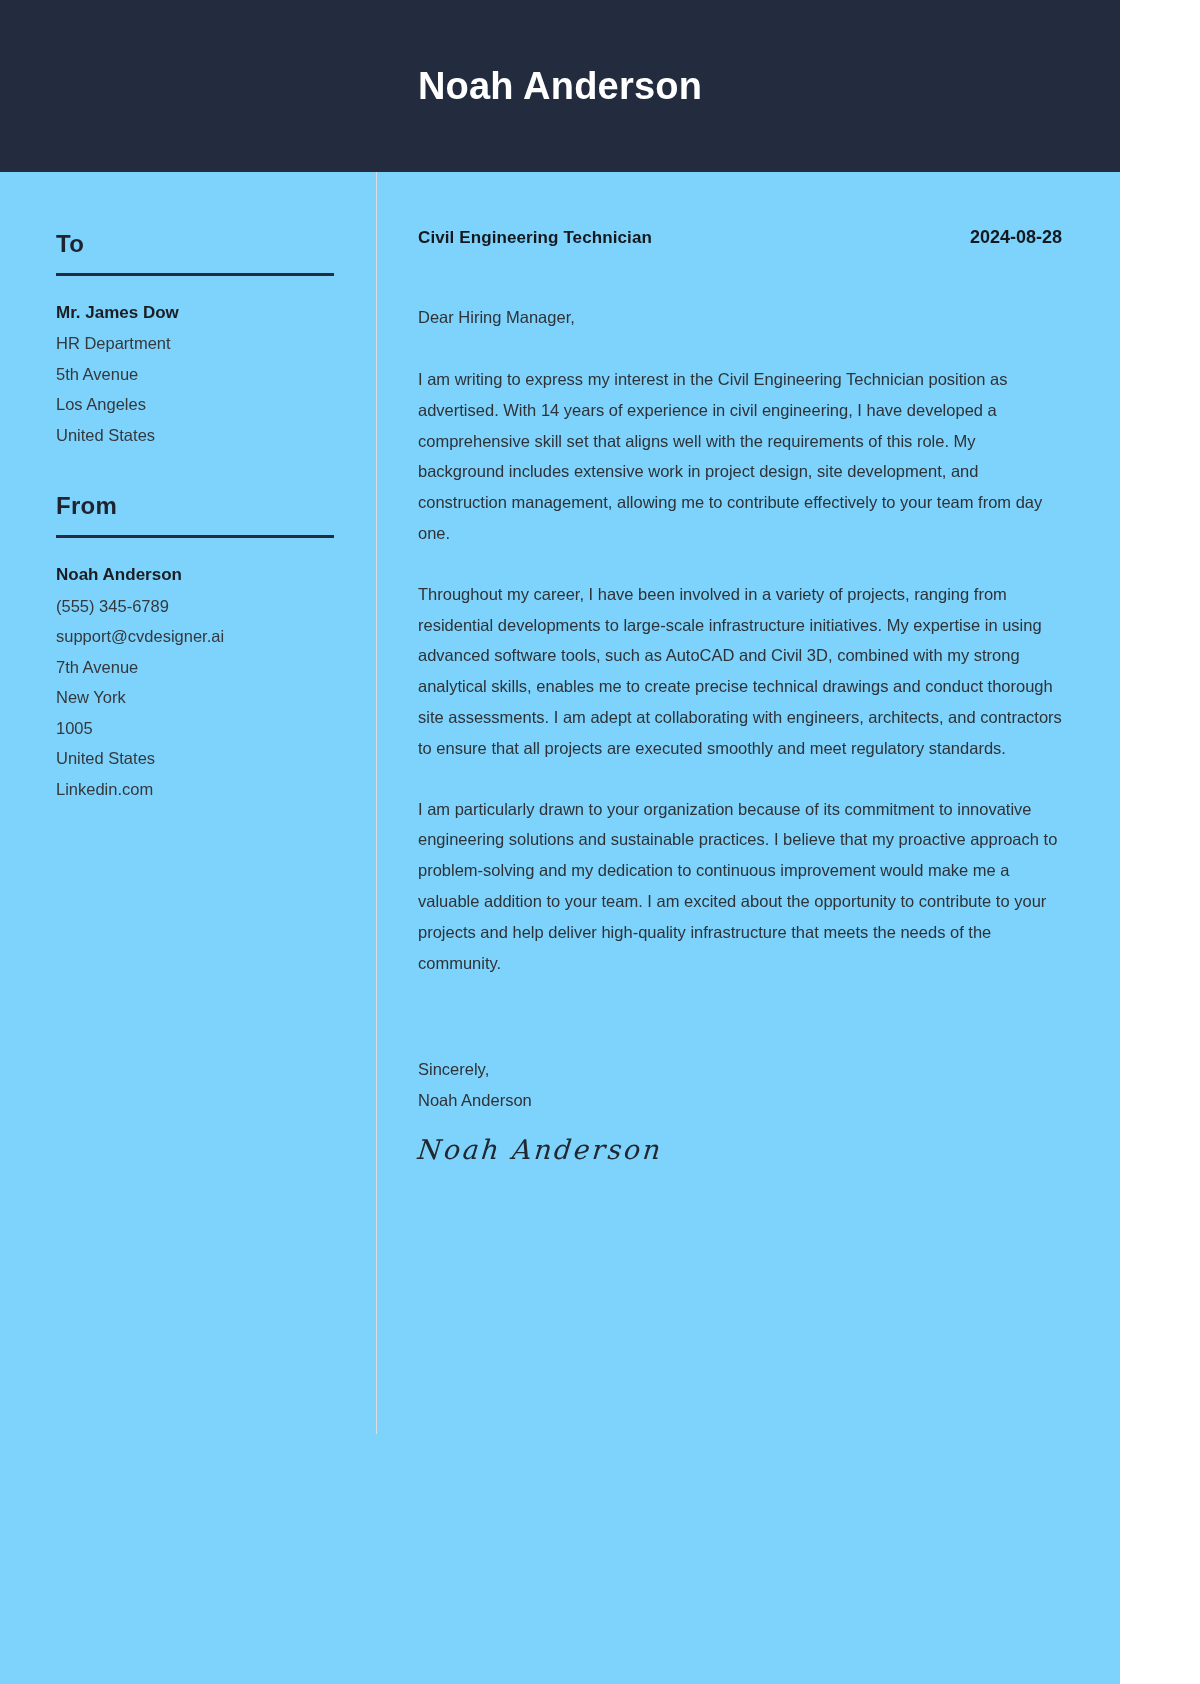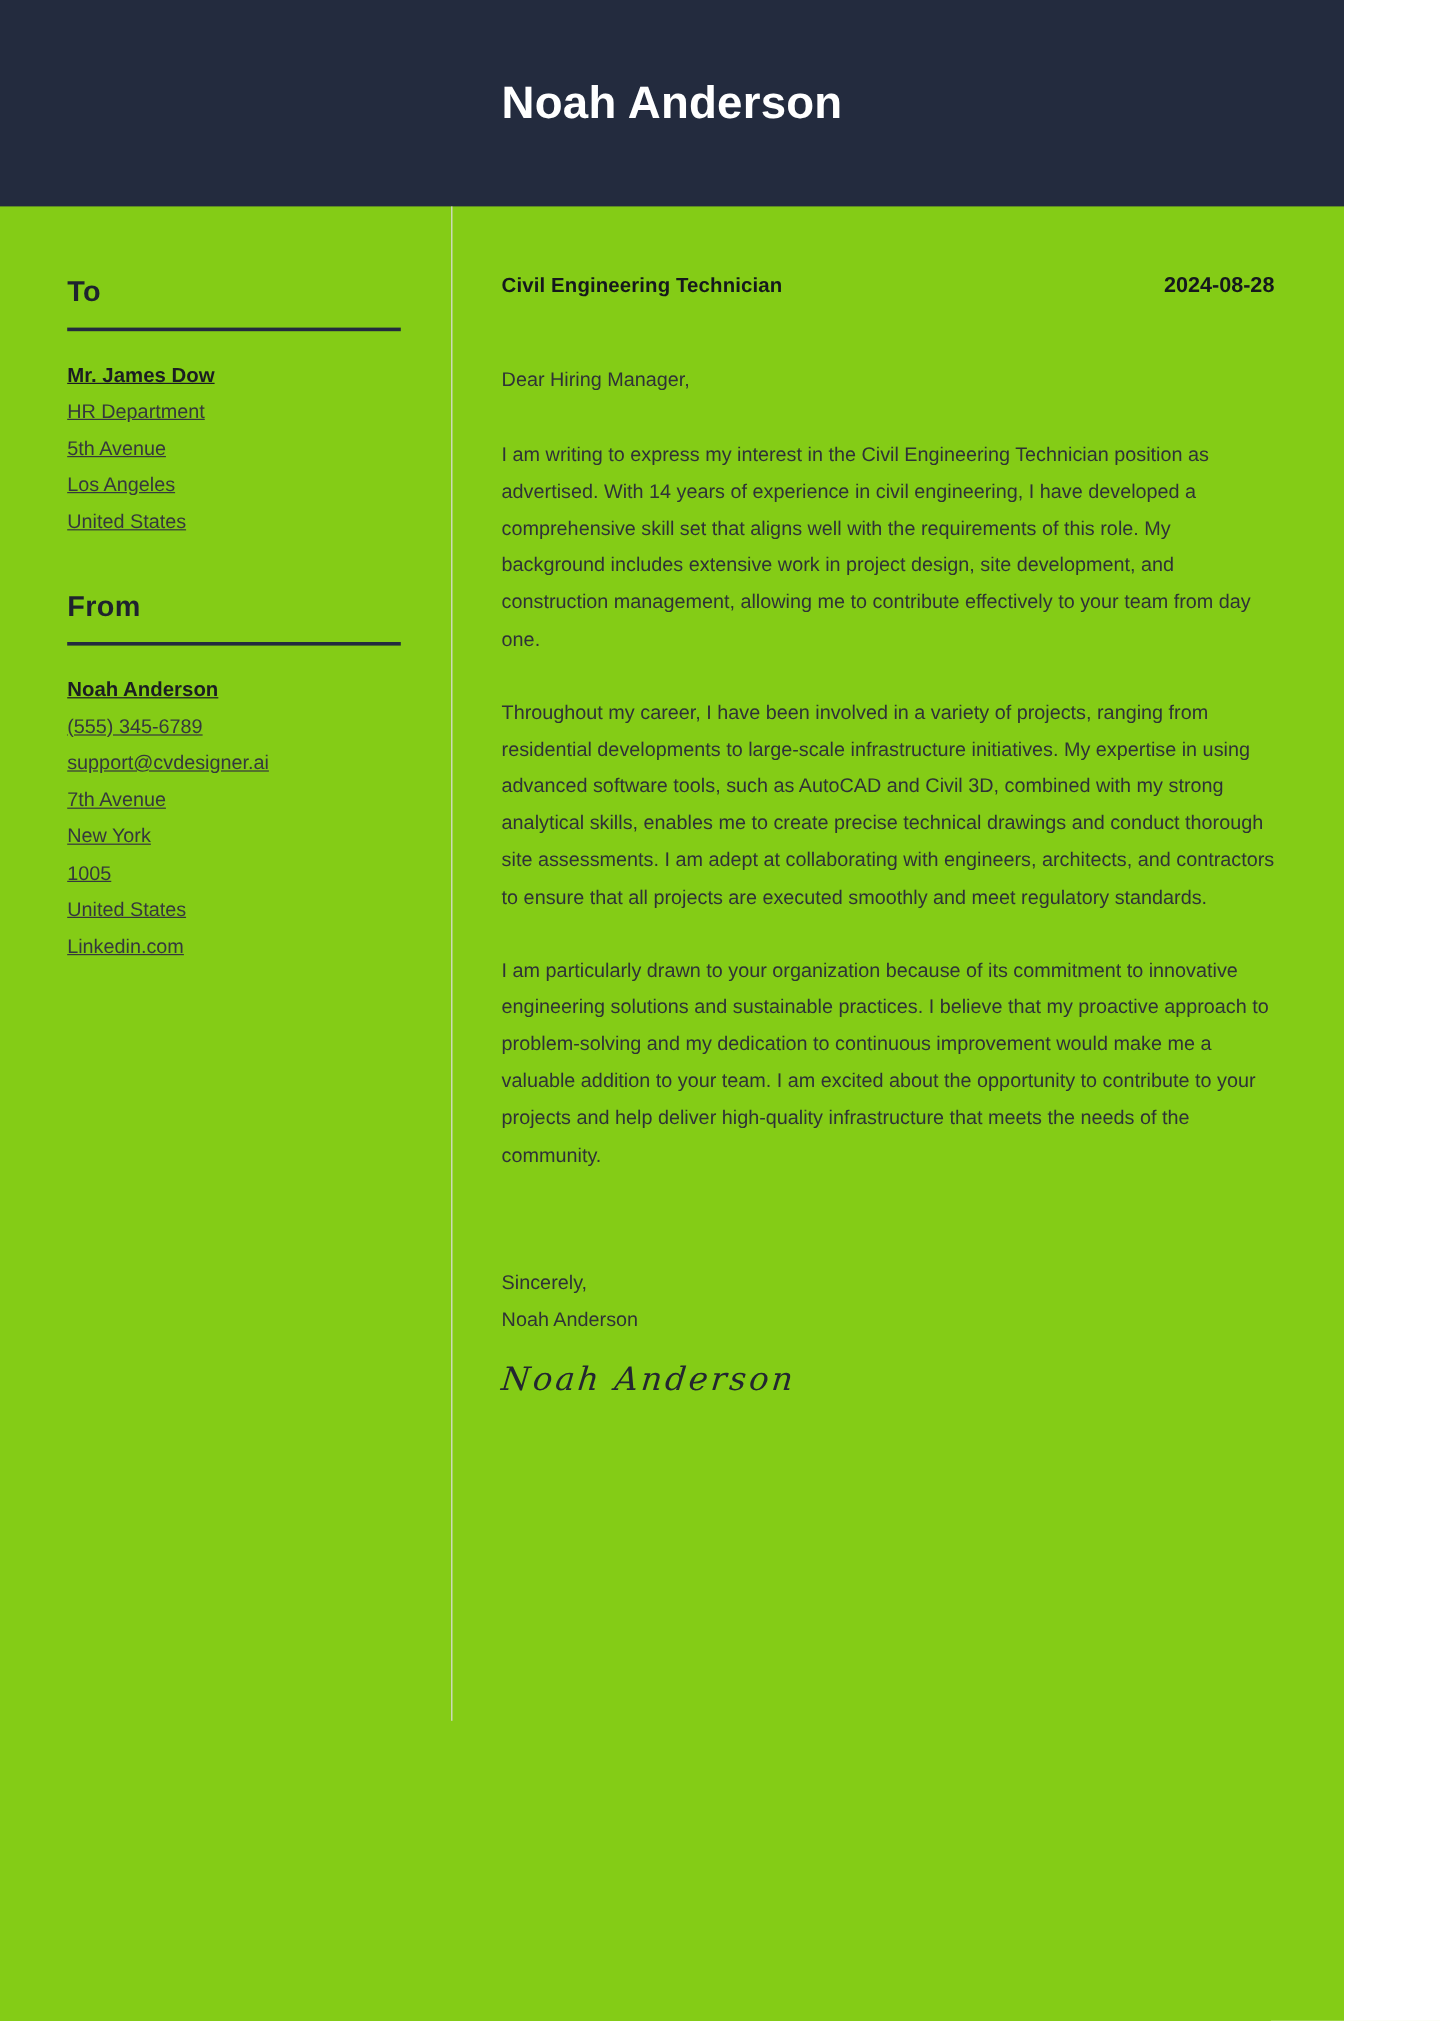--- a/index.html
+++ b/index.html
@@ -14,21 +14,21 @@
     color: #2b2b2b;
     position: relative;
     overflow: hidden;
   }
 
   
   .page {
     width: 1120px;
     height: 1684px;
     position: relative;
-    background: #84cc16;
+    background: #7dd3fc;
   }
 
   
   .header-band {
     width: 1120px;
     height: 172px;
     background: #232b3e;
     display: flex;
     align-items: center;
     justify-content: center;
@@ -85,21 +85,20 @@
   .side-list {
     margin: 0;
     padding: 0;
     list-style: none;
   }
   .side-list li {
     font-size: 16.5px;
     line-height: 30.5px;
     color: #35383d;
     white-space: nowrap;
-    text-decoration: underline;
   }
   .side-list li.primary {
     font-weight: bold;
     color: #1b1d22;
     font-size: 17px;
   }
   .from-block {
     margin-top: 42px;
   }
 

